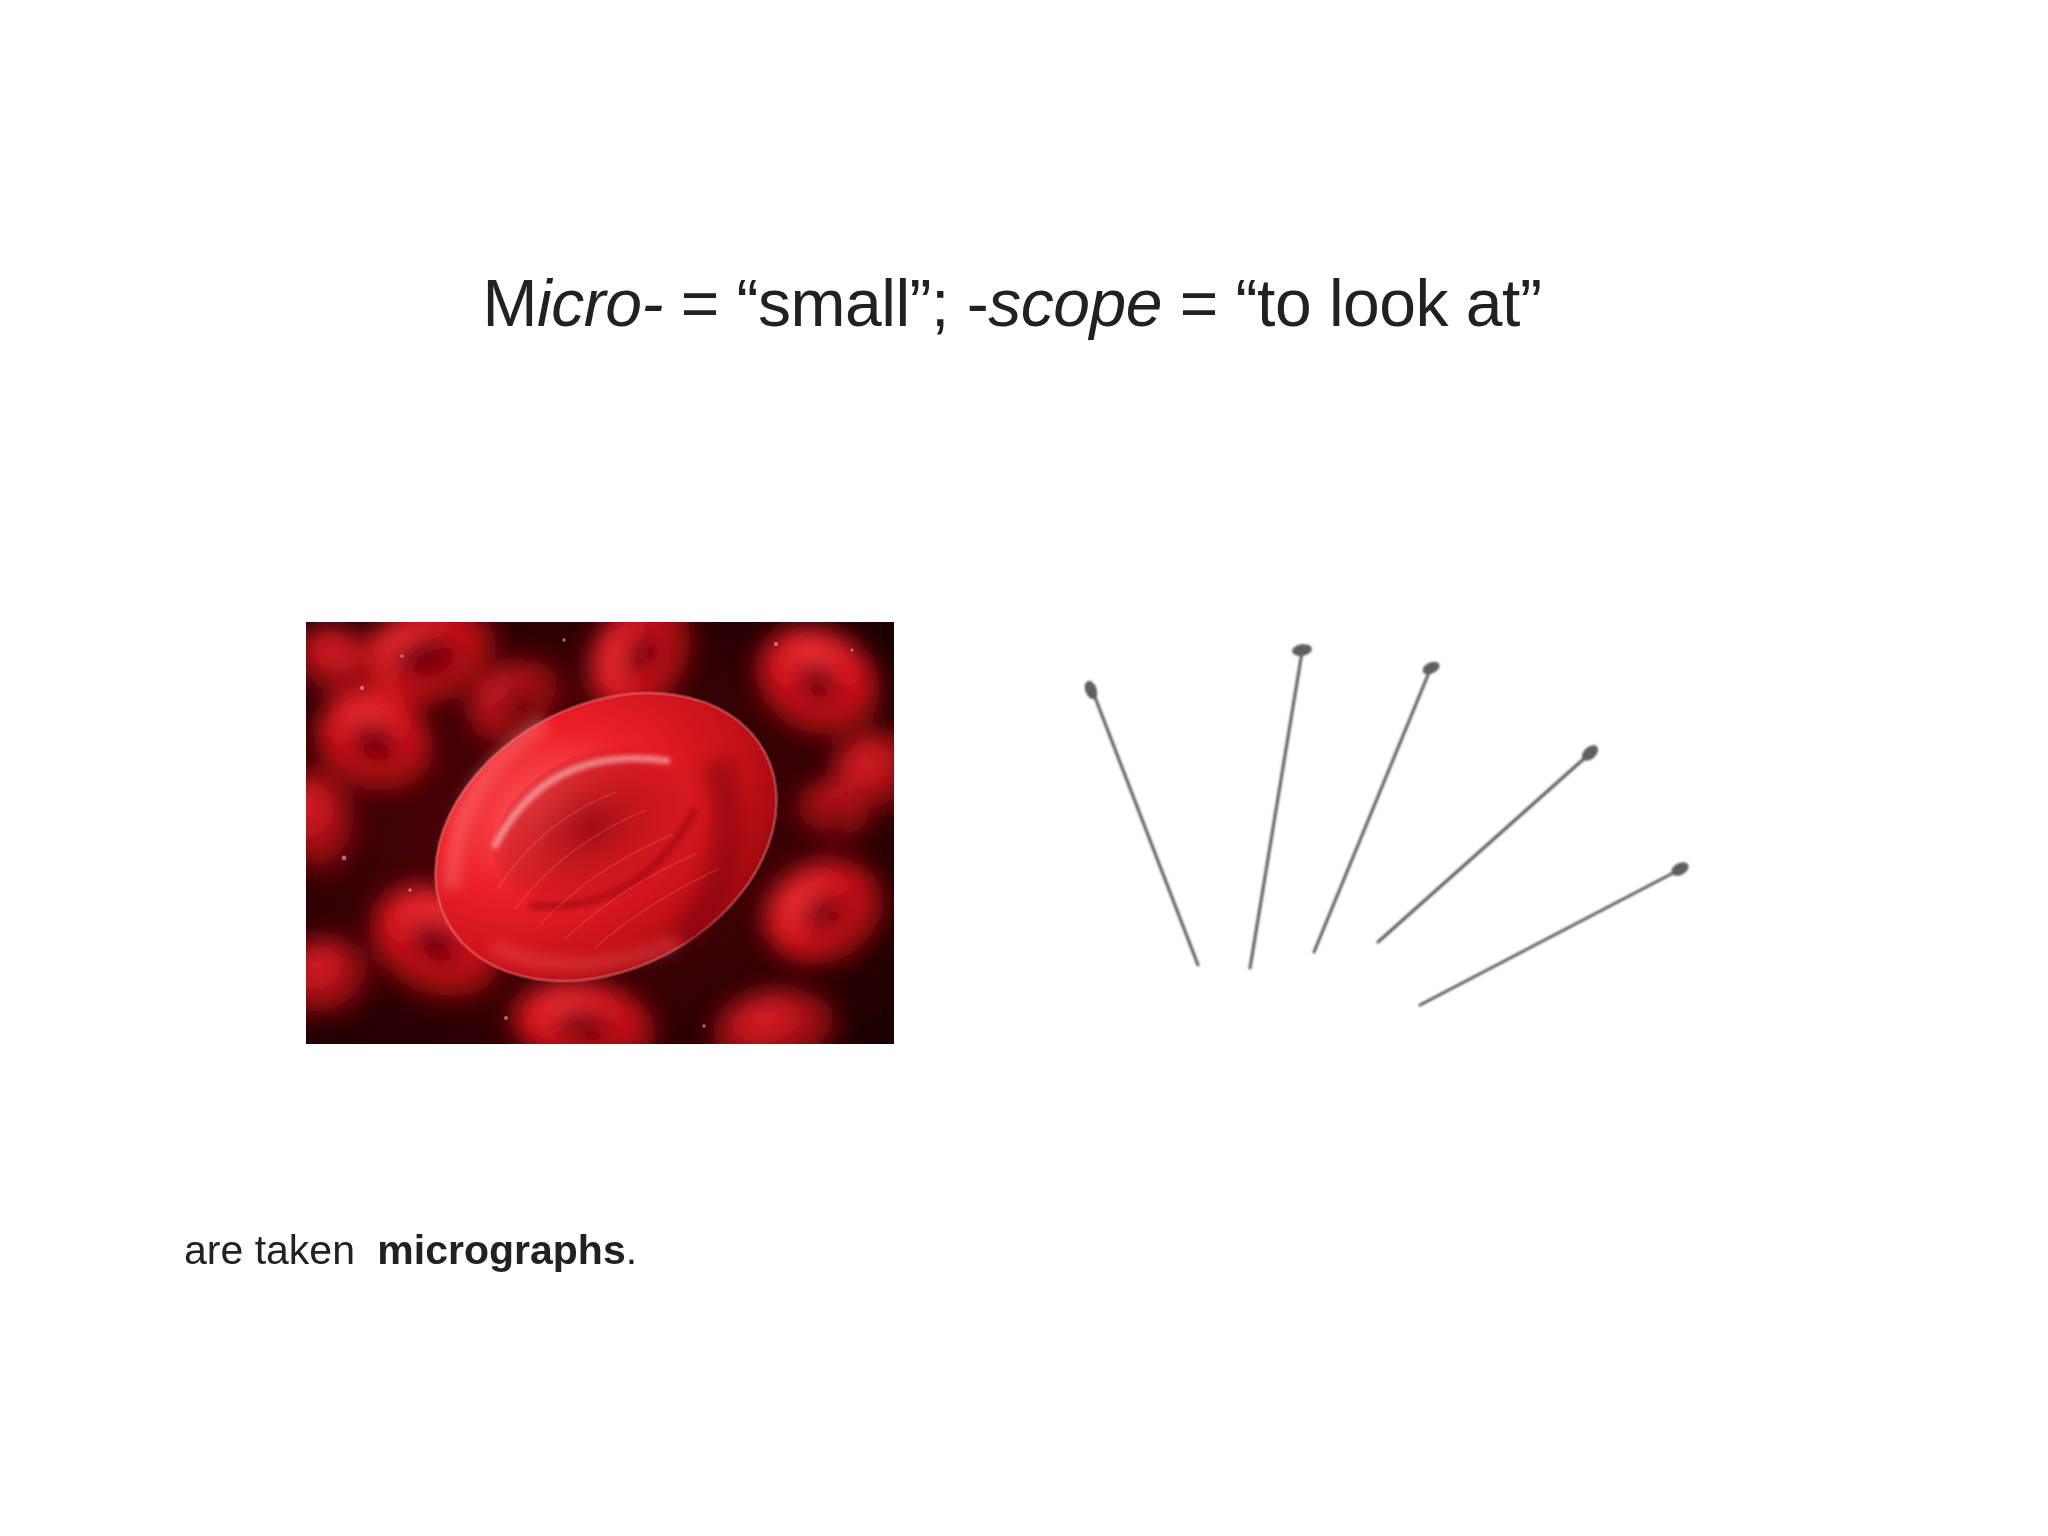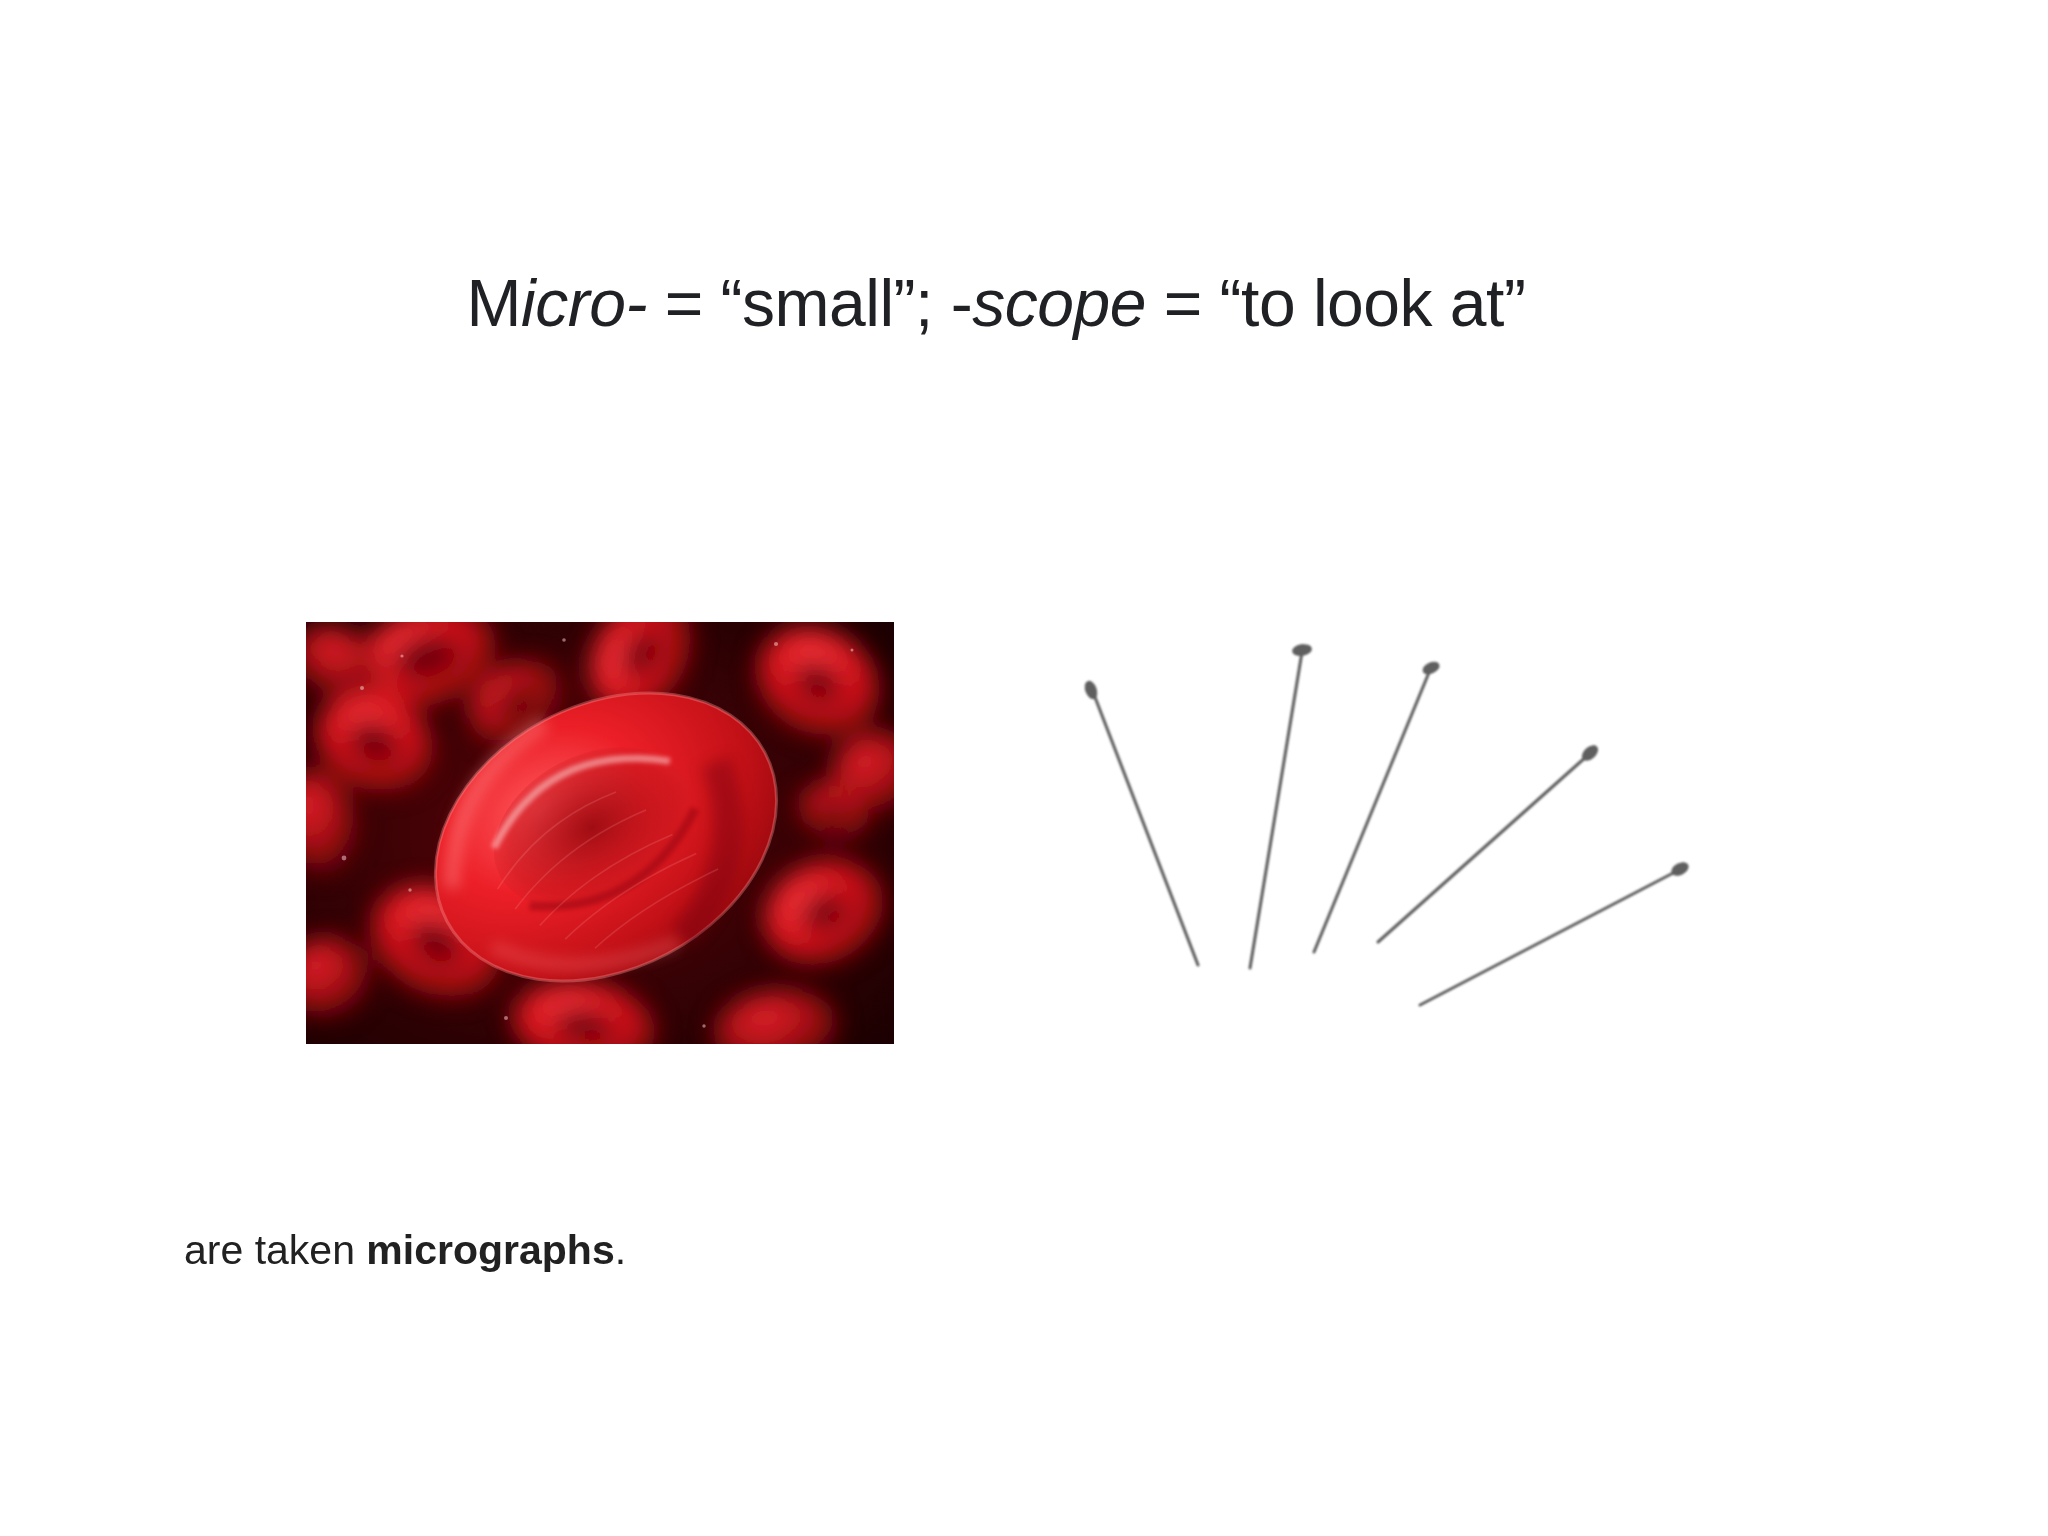--- a/index.html
+++ b/index.html
@@ -29,20 +29,21 @@
     left: 0;
     top: 268px;
     width: 1992px;
     text-align: center;
     font-size: 66px;
     line-height: 1.08;
     letter-spacing: -0.5px;
     color: #202124;
     font-weight: 400;
     white-space: nowrap;
+    padding-left: 16px;
   }
   .slide-title .ital {
     font-style: italic;
   }
   .slide-title .upright {
     font-style: normal;
   }
 
   
   .micrograph-figure {
@@ -84,20 +85,21 @@
     left: 184px;
     top: 1168px;
     width: 1700px;
     font-size: 41px;
     line-height: 1.33;
     color: #212121;
     font-weight: 400;
   }
   .caption .bold {
     font-weight: bold;
+    margin-left: 11px;
   }
 </style>
 </head>
 <body>
 
 <div class="slide">
 
   <div class="slide-title">
     <span class="upright">M</span><span class="ital">icro-</span><span class="upright"> = “small”; -</span><span class="ital">scope</span><span class="upright"> = “to look at”</span>
   </div>

